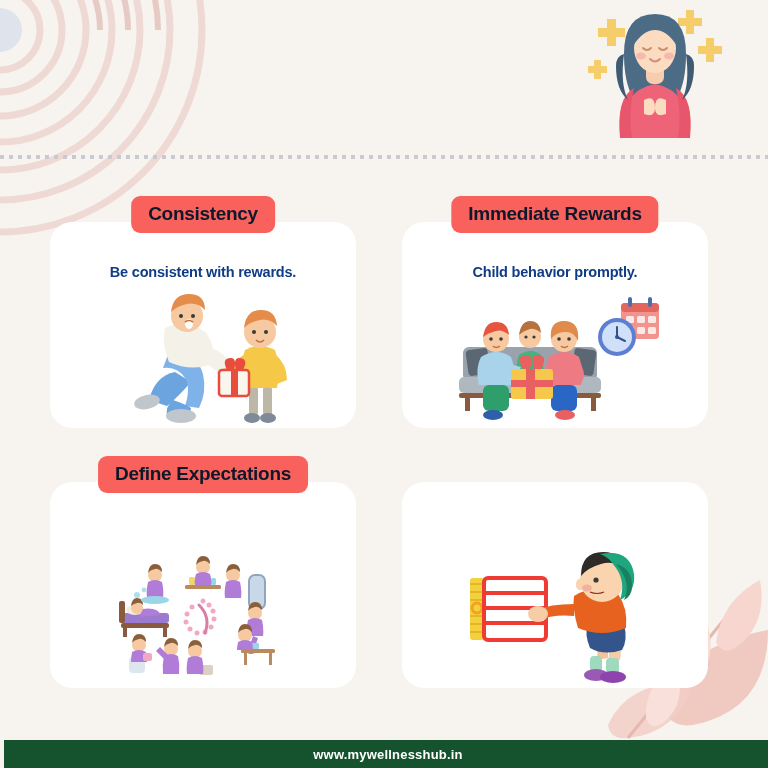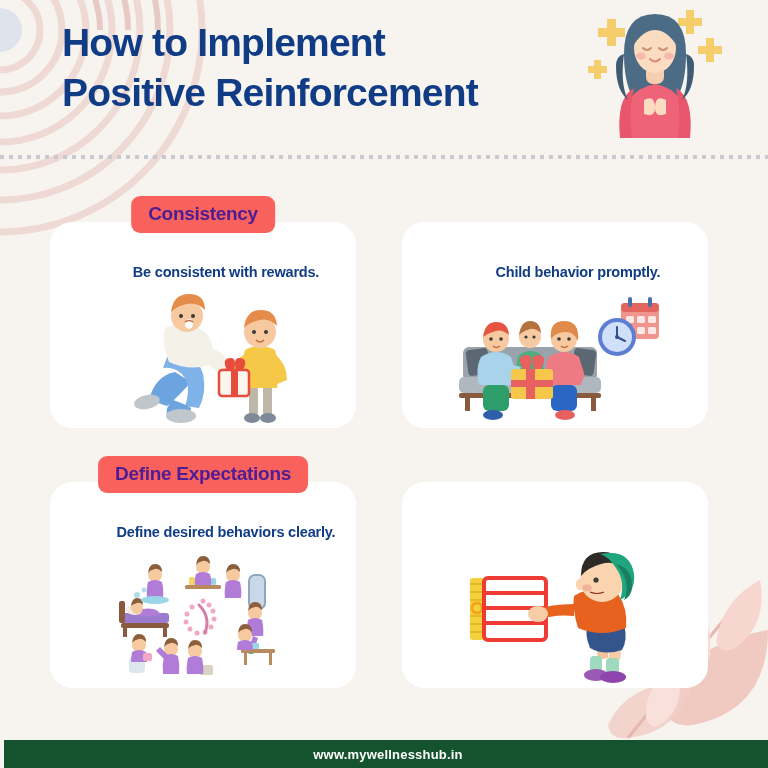--- a/index.html
+++ b/index.html
@@ -49,31 +49,30 @@
   }
   .card {
     position:relative;
     background:#FFFFFF;
     border-radius:22px;
     overflow:visible;
   }
   .badge {
     position:absolute; top:-26px; left:50%;
     transform:translateX(-50%);
-    background:#F9625C; color:#4c1d95;
+    background:#F9625C; color:#0f172a;
     font-size:19px; font-weight:bold;
     padding:7px 17px 8px; border-radius:9px;
     white-space:nowrap; letter-spacing:-0.3px;
   }
   .card-caption {
     position:absolute; top:42px; left:0; width:100%;
     text-align:center;
     font-size:14.5px; font-weight:bold; color:#103C85;
     letter-spacing:-0.2px;
-    margin-left:23px;
   }
   .card-art {
     position:absolute; top:66px; left:0; width:100%; height:140px;
     display:flex; align-items:center; justify-content:center;
   }
 
   
   .footer {
     position:absolute; left:4px; bottom:0; width:768px; height:28px;
     background:#14532d; color:#FFFFFF;
@@ -114,24 +113,20 @@
         <path d="M30 188 L150 40"></path>
       </g>
       <path d="M92 120 q-18 -40 -10 -78 q35 22 30 62 q-3 18 -20 16z" fill="#F8DDD7"></path>
       <path d="M78 112 q-38 -12 -52 -48 q40 -6 58 26 q8 16 -6 22z" fill="#FAE5E0"></path>
       <path d="M118 92 q6 -42 44 -62 q8 42 -22 66 q-15 11 -22 -4z" fill="#F6D6CF"></path>
       <path d="M48 168 q-2 -34 30 -52 q12 36 -12 56 q-13 10 -18 -4z" fill="#F9E0DA"></path>
     </svg>
   </div>
 
   <div class="header">
-    <div class="title-block">
-      <div class="title-line">How to Implement</div>
-      <div class="title-line">Positive Reinforcement</div>
-    </div>
     <div class="header-art">
       <svg width="150" height="132" viewBox="0 0 150 132">
 
         <g fill="#F5CE6B">
           <path d="M18 22 h9 v-9 h9 v9 h9 v9 h-9 v9 h-9 v-9 h-9z"></path>
           <path d="M98 6 h8 v-8 h8 v8 h8 v8 h-8 v8 h-8 v-8 h-8z" transform="translate(0,6)"></path>
           <path d="M118 40 h8 v-8 h8 v8 h8 v8 h-8 v8 h-8 v-8 h-8z"></path>
           <path d="M8 60 h6 v-6 h7 v6 h6 v7 h-6 v6 h-7 v-6 h-6z"></path>
         </g>
 
@@ -211,20 +206,21 @@
 
           <rect x="116" y="78" width="30" height="26" rx="3" fill="#FAF6EE" stroke="#E84C3D" stroke-width="2.5"></rect>
           <rect x="128" y="78" width="7" height="26" fill="#E84C3D"></rect>
           <path d="M124 78 q-6 -12 4 -12 q6 0 3 12z" fill="#E84C3D"></path>
           <path d="M140 78 q6 -12 -4 -12 q-6 0 -3 12z" fill="#E84C3D"></path>
         </svg>
       </div>
     </div>
 
     <div class="card">
+      <div class="badge">Immediate Rewards</div>
       <div class="card-caption">Child behavior promptly.</div>
       <div class="card-art">
         <svg width="220" height="130" viewBox="0 0 220 130">
 
           <rect x="176" y="10" width="38" height="36" rx="4" fill="#F2948E"></rect>
           <rect x="176" y="10" width="38" height="9" rx="4" fill="#E4645E"></rect>
           <rect x="183" y="4" width="4" height="10" rx="2" fill="#4A6FA8"></rect>
           <rect x="203" y="4" width="4" height="10" rx="2" fill="#4A6FA8"></rect>
           <g fill="#FBE9E7">
             <rect x="181" y="23" width="8" height="7" rx="1.5"></rect>
@@ -285,21 +281,20 @@
           <rect x="81" y="76" width="9" height="30" fill="#E8605F"></rect>
           <rect x="66" y="87" width="42" height="7" fill="#E8605F"></rect>
           <path d="M78 76 q-8 -14 4 -14 q7 0 3 14z" fill="#E8605F"></path>
           <path d="M96 76 q8 -14 -4 -14 q-7 0 -3 14z" fill="#E8605F"></path>
         </svg>
       </div>
     </div>
 
     <div class="card">
       <div class="badge">Define Expectations</div>
-      <div class="card-caption">Define desired behaviors clearly.</div>
       <div class="card-art">
         <svg width="180" height="130" viewBox="0 0 180 130">
 
           <g fill="#F2A8C4">
             <circle cx="90" cy="48" r="2.5"></circle>
               <circle cx="96" cy="52" r="2.5"></circle>
             <circle cx="100" cy="58" r="2.5"></circle>
               <circle cx="101" cy="66" r="2.5"></circle>
             <circle cx="98" cy="74" r="2.5"></circle>
               <circle cx="92" cy="79" r="2.5"></circle>

